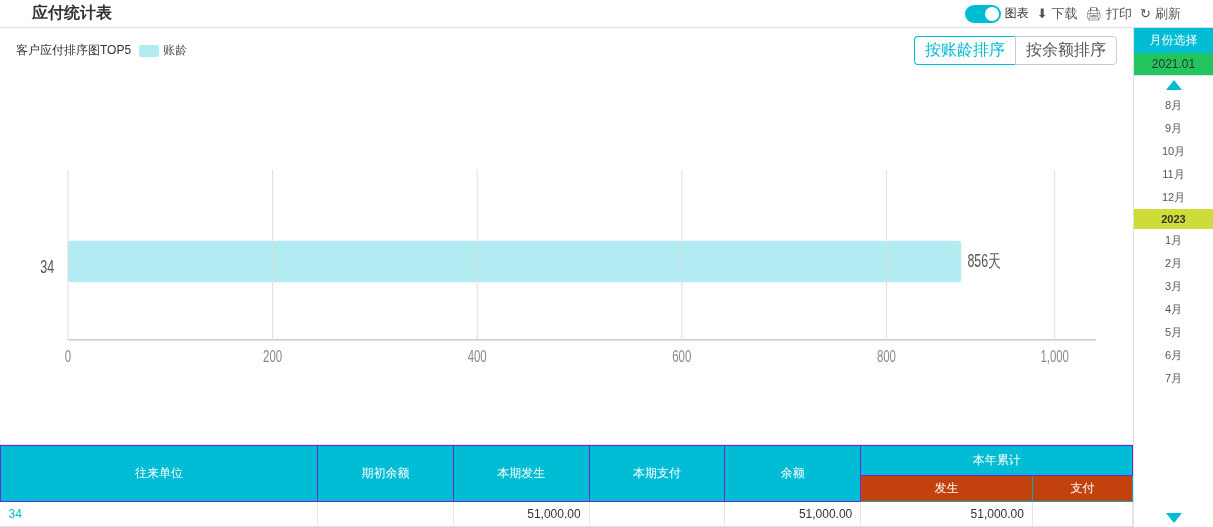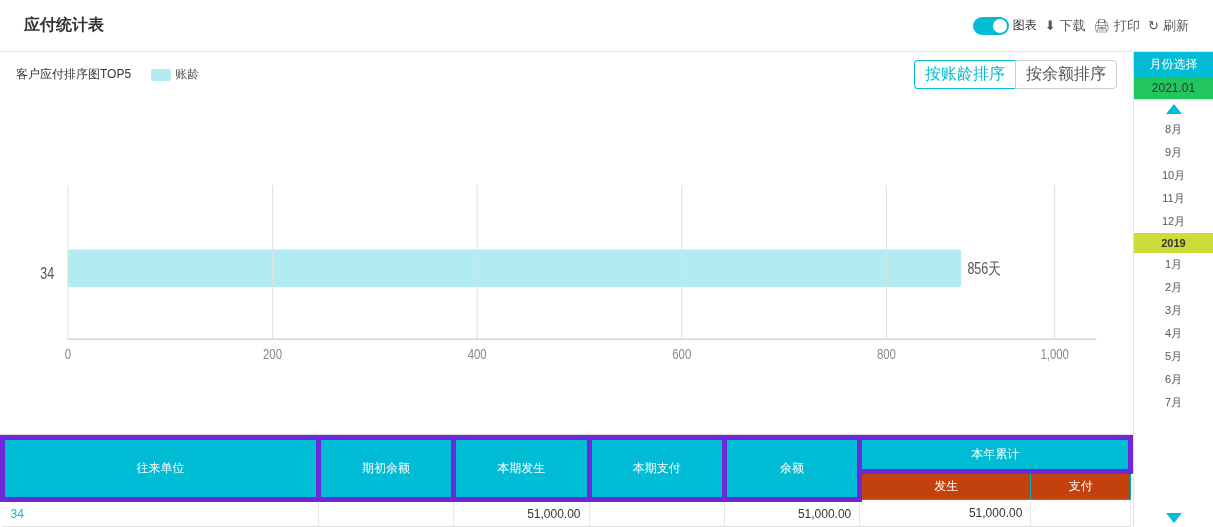--- a/index.html
+++ b/index.html
@@ -1,53 +1,53 @@
 <!DOCTYPE html>
 <html><head>
   <meta charset="utf-8">
   <style>
     * { box-sizing: border-box; margin: 0; padding: 0; }
     body { font-family: 'Microsoft YaHei', Arial, sans-serif; font-size: 12px; background: #f5f5f5; color: #333; }
 
     .app-container { width: 1213px; height: 527px; display: flex; flex-direction: column; background: #fff; overflow: hidden; }
 
     
-    .header { display: flex; align-items: center; justify-content: space-between; padding: 8px 24px; border-bottom: 1px solid #e0e0e0; background: #fff; height: 52px; }
+    .header { display: flex; align-items: center; justify-content: space-between; padding: 8px 32px; border-bottom: 1px solid #e0e0e0; background: #fff; height: 28px; }
     .header-title { font-size: 16px; font-weight: bold; color: #333; }
     .header-actions { display: flex; align-items: center; gap: 8px; }
     .toggle-wrap { display: flex; align-items: center; gap: 4px; }
     .toggle { width: 36px; height: 18px; background: #00bcd4; border-radius: 9px; position: relative; cursor: pointer; }
     .toggle::after { content: ''; position: absolute; width: 14px; height: 14px; background: #fff; border-radius: 50%; top: 2px; right: 2px; }
     .action-btn { display: flex; align-items: center; gap: 4px; cursor: pointer; color: #555; font-size: 13px; }
 
     
     .main-content { display: flex; flex: 1; overflow: hidden; }
 
     
     .chart-section { flex: 1; display: flex; flex-direction: column; overflow: hidden; }
 
     
     .chart-header { display: flex; align-items: center; justify-content: space-between; padding: 8px 16px; }
-    .chart-legend { display: flex; align-items: center; gap: 20px; }
+    .chart-legend { display: flex; align-items: center; gap: 8px; }
     .legend-item { display: flex; align-items: center; gap: 4px; font-size: 12px; color: #555; }
     .legend-color { width: 20px; height: 12px; background: #b2ebf2; border-radius: 2px; }
     .sort-buttons { display: flex; gap: 0; }
     .sort-btn { padding: 3px 10px; border: 1px solid #ccc; background: #fff; cursor: pointer; font-size: 16px; color: #555; }
     .sort-btn:first-child { border-radius: 4px 0 0 4px; border-right: none; }
     .sort-btn:last-child { border-radius: 0 4px 4px 0; }
     .sort-btn.active { color: #00bcd4; border-color: #00bcd4; }
 
     
     .chart-wrap { flex: 1; padding: 8px 16px; position: relative; }
     .chart-svg { width: 100%; height: 100%; }
 
     
     .table-section { border-top: 1px solid #e0e0e0; }
     table { width: 100%; border-collapse: collapse; }
-    .table-header-row th { background: #00bcd4; color: #fff; text-align: center; padding: 6px 8px; font-size: 12px; font-weight: normal; border: 5px solid #6d28d9; }
+    .table-header-row th { background: #00bcd4; color: #fff; text-align: center; padding: 6px 8px; font-size: 12px; font-weight: normal; border: 1px solid #6d28d9; }
     .table-sub-row th { background: #c2410c; color: #fff; text-align: center; padding: 4px 8px; font-size: 12px; font-weight: normal; border: 1px solid #00acc1; }
     .table-data-row td { text-align: right; padding: 5px 8px; font-size: 12px; border-bottom: 1px solid #e0e0e0; border-right: 1px solid #e8e8e8; }
     .table-data-row td:first-child { text-align: left; }
     .table-data-row td a { color: #00bcd4; text-decoration: none; }
 
     
     .right-sidebar { width: 80px; border-left: 1px solid #e0e0e0; background: #fff; display: flex; flex-direction: column; }
     .sidebar-header { background: #00bcd4; color: #fff; text-align: center; padding: 4px; font-size: 12px; }
     .sidebar-current { background: #22c55e; text-align: center; padding: 4px; font-size: 12px; color: #333; border-bottom: 1px solid #e0e0e0; }
     .sidebar-nav-btn { display: flex; align-items: center; justify-content: center; padding: 4px; cursor: pointer; }
@@ -166,21 +166,21 @@
       <div class="sidebar-current">2021.01</div>
       <div class="sidebar-nav-btn">
         <div class="nav-arrow nav-arrow-up"></div>
       </div>
       <div class="month-list">
         <div class="month-item">8月</div>
         <div class="month-item">9月</div>
         <div class="month-item">10月</div>
         <div class="month-item">11月</div>
         <div class="month-item">12月</div>
-        <div class="month-item current-year">2019</div>
+        <div class="month-item current-year">2023</div>
         <div class="month-item">1月</div>
         <div class="month-item">2月</div>
         <div class="month-item">3月</div>
         <div class="month-item">4月</div>
         <div class="month-item">5月</div>
         <div class="month-item">6月</div>
         <div class="month-item">7月</div>
       </div>
       <div class="sidebar-nav-btn">
         <div class="nav-arrow nav-arrow-down"></div>

